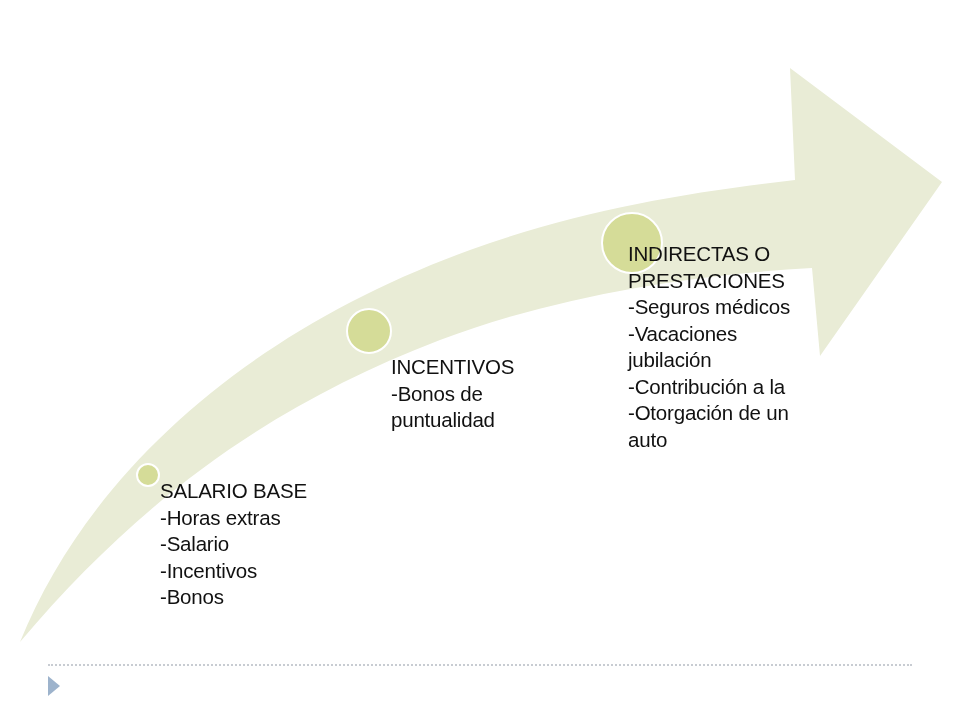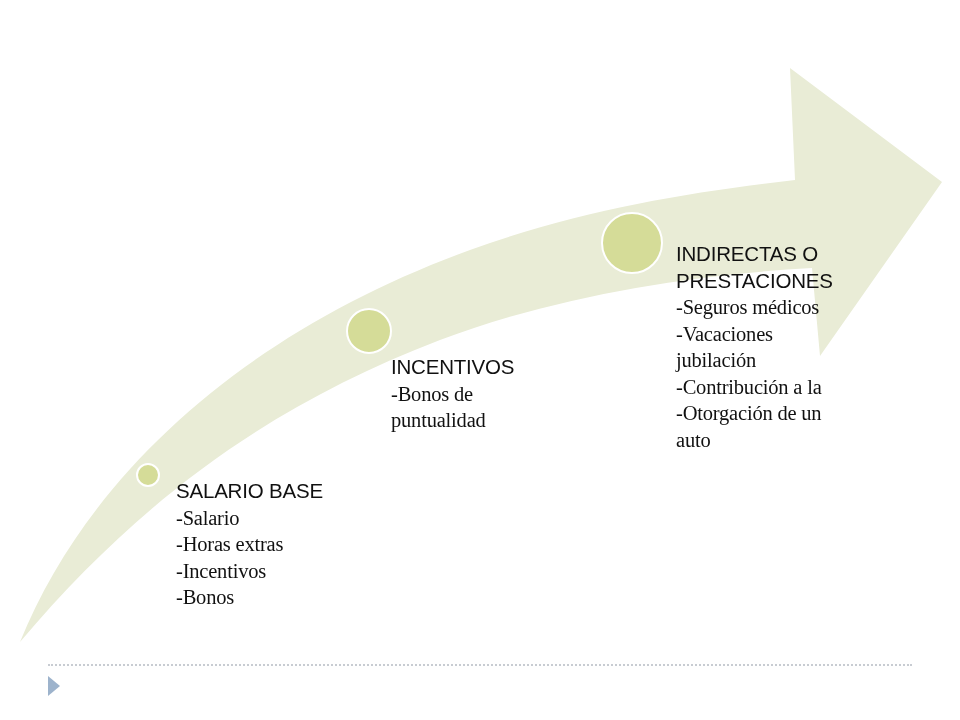--- a/index.html
+++ b/index.html
@@ -32,21 +32,21 @@
       border: 2px solid #ffffff;
       box-sizing: border-box;
     }
     .block {
       position: absolute;
       font-size: 20.5px;
       line-height: 26.5px;
       letter-spacing: -0.2px;
     }
     .block .title { display: block; }
-    .block .item { display: block; font-family: Liberation Serif, serif; }
+    .block .item { display: block; }
     .divider {
       position: absolute;
       left: 48px;
       top: 664px;
       width: 864px;
       height: 0;
       border-top: 2px dotted #c8ccd2;
     }
     .bullet-arrow {
       position: absolute;
@@ -69,37 +69,37 @@
          C 580 210, 690 192, 795 180
          L 790 68
          L 942 182
          L 820 356
          L 812 268
          C 690 275, 560 295, 440 340
          C 270 405, 140 500, 20 642 Z" fill="#e9ecd6"></path>
   </svg>
 
   <div class="node-dot" style="left:136px; top:463px; width:24px; height:24px;"></div>
-  <div class="block" style="left:160px; top:478px;margin-left:16px;">
+  <div class="block" style="left:160px; top:478px;">
     <span class="title">SALARIO BASE</span>
+    <span class="item">-Horas extras</span>
     <span class="item">-Salario</span>
-    <span class="item">-Horas extras</span>
     <span class="item">-Incentivos</span>
     <span class="item">-Bonos</span>
   </div>
 
   <div class="node-dot" style="left:346px; top:308px; width:46px; height:46px;"></div>
   <div class="block" style="left:391px; top:330px;margin-top:24px;">
     <span class="title">INCENTIVOS</span>
     <span class="item">-Bonos de</span>
     <span class="item">puntualidad</span>
   </div>
 
   <div class="node-dot" style="left:601px; top:212px; width:62px; height:62px;"></div>
-  <div class="block" style="left:676px; top:241px;">
+  <div class="block" style="left:628px; top:241px;">
     <span class="title">INDIRECTAS O</span>
     <span class="title">PRESTACIONES</span>
     <span class="item">-Seguros médicos</span>
     <span class="item">-Vacaciones</span>
     <span class="item">jubilación</span>
     <span class="item">-Contribución a la</span>
     <span class="item">-Otorgación de un</span>
     <span class="item">auto</span>
   </div>
 

